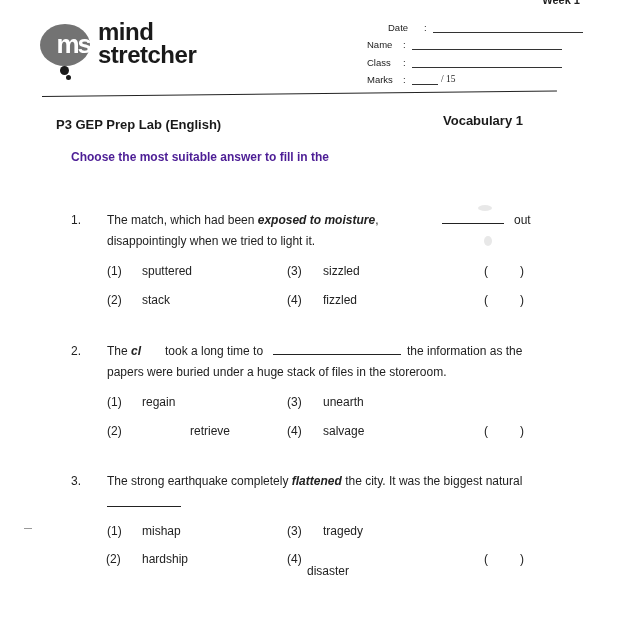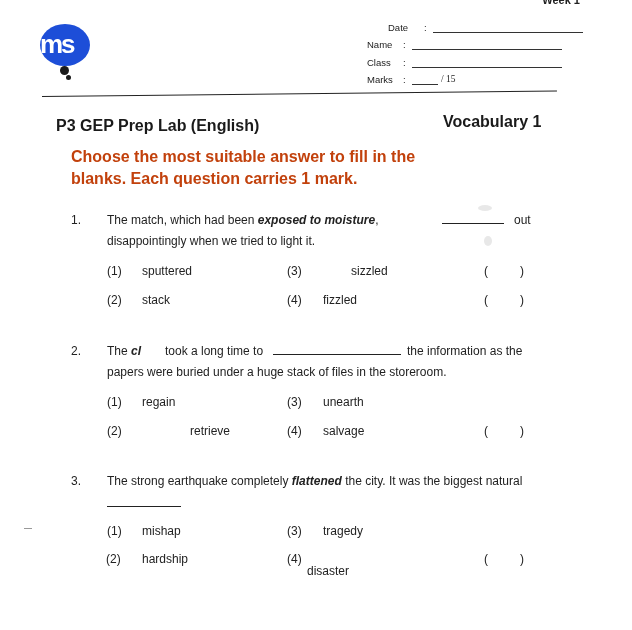--- a/index.html
+++ b/index.html
@@ -5,53 +5,57 @@
   html, body { margin: 0; padding: 0; }
   body {
     width: 632px; height: 630px; background: #ffffff; position: relative; overflow: hidden;
     font-family: "Liberation Sans", sans-serif; color: #1a1a1a;
   }
   .abs { position: absolute; }
   .week { right: 52px; top: -6px; font-size: 11px; font-weight: bold; color: #222; }
   .logo { left: 40px; top: 20px; width: 190px; height: 60px; }
   .logo-circle {
     position: absolute; left: 0; top: 4px; width: 50px; height: 42px; border-radius: 50%;
-    background: #1d4ed8; color: #fff; font-weight: bold; font-size: 26px; line-height: 40px; text-align: left;
+    background: #737373; color: #fff; font-weight: bold; font-size: 26px; line-height: 40px; text-align: right;
     letter-spacing: -2px;
   }
   .logo-dot1 { position: absolute; left: 20px; top: 46px; width: 9px; height: 9px; border-radius: 50%; background: #1a1a1a; }
   .logo-dot2 { position: absolute; left: 26px; top: 55px; width: 5px; height: 5px; border-radius: 50%; background: #1a1a1a; }
   .logo-text { position: absolute; left: 58px; top: 0; font-weight: bold; font-size: 24px; line-height: 23px; color: #1a1a1a; letter-spacing: -0.5px; }
   .field { font-size: 9.5px; color: #222; }
   .field .lbl { position: absolute; left: 0; }
   .field .colon { position: absolute; left: 36px; }
   .field .line { position: absolute; left: 45px; width: 150px; border-bottom: 1px solid #333; top: 10px; }
   .marks-line { position: absolute; left: 45px; width: 26px; border-bottom: 1px solid #333; top: 10px; }
   .marks-total { position: absolute; left: 74px; font-family: Liberation Serif, serif; }
   .rule { left: 42px; top: 96px; width: 515px; height: 0; border-top: 1.5px solid #222; transform: rotate(-0.6deg); transform-origin: left; }
-  .heading { font-weight: bold; font-size: 16px; }
-  .instr { font-weight: bold; font-size: 16px; line-height: 22px; color: #c2410c; }
+  .heading { font-weight: bold; font-size: 13px; }
+  .instr { font-weight: bold; font-size: 12px; line-height: 22px; color: #4c1d95; }
   .q { font-size: 12px; color: #222; line-height: 21px; }
   .q .num { position: absolute; left: 0; }
   .q .body { position: absolute; left: 36px; width: 424px; text-align: justify; }
   .blank { display: inline-block; border-bottom: 1px solid #222; vertical-align: baseline; height: 10px; }
   .opt { font-size: 12px; color: #222; }
   .paren { font-size: 12px; color: #222; }
   .smudge { background: #d8d8d8; border-radius: 50%; opacity: 0.6; }
   b i, i b { font-weight: bold; font-style: italic; }
 </style>
 </head>
 <body>
 
 <div class="abs week">Week 1</div>
 
 <div class="abs logo">
   <div class="logo-circle">ms</div>
   <div class="logo-dot1"></div>
   <div class="logo-dot2"></div>
+  <div class="logo-text">
+    <div>mind</div>
+    <div>stretcher</div>
+  </div>
 </div>
 
 <div class="abs field" style="left:388px; top:22px; width:200px; height:14px;">
   <span class="lbl">Date</span>
   <span class="colon">:</span>
   <span class="line" style="width:150px;"></span>
 </div>
 <div class="abs field" style="left:367px; top:39px; width:200px; height:14px;">
   <span class="lbl">Name</span>
   <span class="colon">:</span>
@@ -69,37 +73,36 @@
   <span class="marks-total">/ 15</span>
 </div>
 
 <div class="abs rule"></div>
 
 <div class="abs heading" style="left:56px; top:117px;">P3 GEP Prep Lab (English)</div>
 <div class="abs heading" style="left:443px; top:113px;">Vocabulary 1</div>
 
 <div class="abs instr" style="left:71px; top:146px;">
   <div>Choose the most suitable answer to fill in the</div>
-  <div>blanks. Each question carries 1 mark.</div>
 </div>
 
 <div class="abs q" style="left:71px; top:210px; width:470px; height:44px;">
   <span class="num">1.</span>
   <div class="body" style="top:0;">
     <span>The match, which had been </span><b><i>exposed to moisture</i></b><span>,</span>
   </div>
   <span class="abs blank" style="left:371px; top:3px; width:62px;"></span>
   <span class="abs" style="left:443px; top:0;">out</span>
   <div class="abs" style="left:36px; top:21px;">disappointingly when we tried to light it.</div>
 </div>
 <div class="abs smudge" style="left:478px; top:205px; width:14px; height:6px;"></div>
 <div class="abs smudge" style="left:484px; top:236px; width:8px; height:10px;"></div>
 
 <div class="abs opt" style="left:107px; top:264px;"><span>(1)</span><span style="position:absolute; left:35px; white-space:nowrap;">sputtered</span></div>
-<div class="abs opt" style="left:287px; top:264px;"><span>(3)</span><span style="position:absolute; left:36px; white-space:nowrap;margin-left:28px;">sizzled</span></div>
+<div class="abs opt" style="left:287px; top:264px;"><span>(3)</span><span style="position:absolute; left:36px; white-space:nowrap;">sizzled</span></div>
 <div class="abs paren" style="left:484px; top:264px;"><span>(</span><span style="position:absolute; left:36px;">)</span></div>
 
 <div class="abs opt" style="left:107px; top:293px;"><span>(2)</span><span style="position:absolute; left:35px; white-space:nowrap;">stack</span></div>
 <div class="abs opt" style="left:287px; top:293px;"><span>(4)</span><span style="position:absolute; left:36px; white-space:nowrap;">fizzled</span></div>
 <div class="abs paren" style="left:484px; top:293px;"><span>(</span><span style="position:absolute; left:36px;">)</span></div>
 
 <div class="abs q" style="left:71px; top:341px; width:470px; height:44px;">
   <span class="num">2.</span>
   <div class="abs" style="left:36px; top:0; white-space:nowrap;">
     <span>The </span><b><i>cl</i></b>

